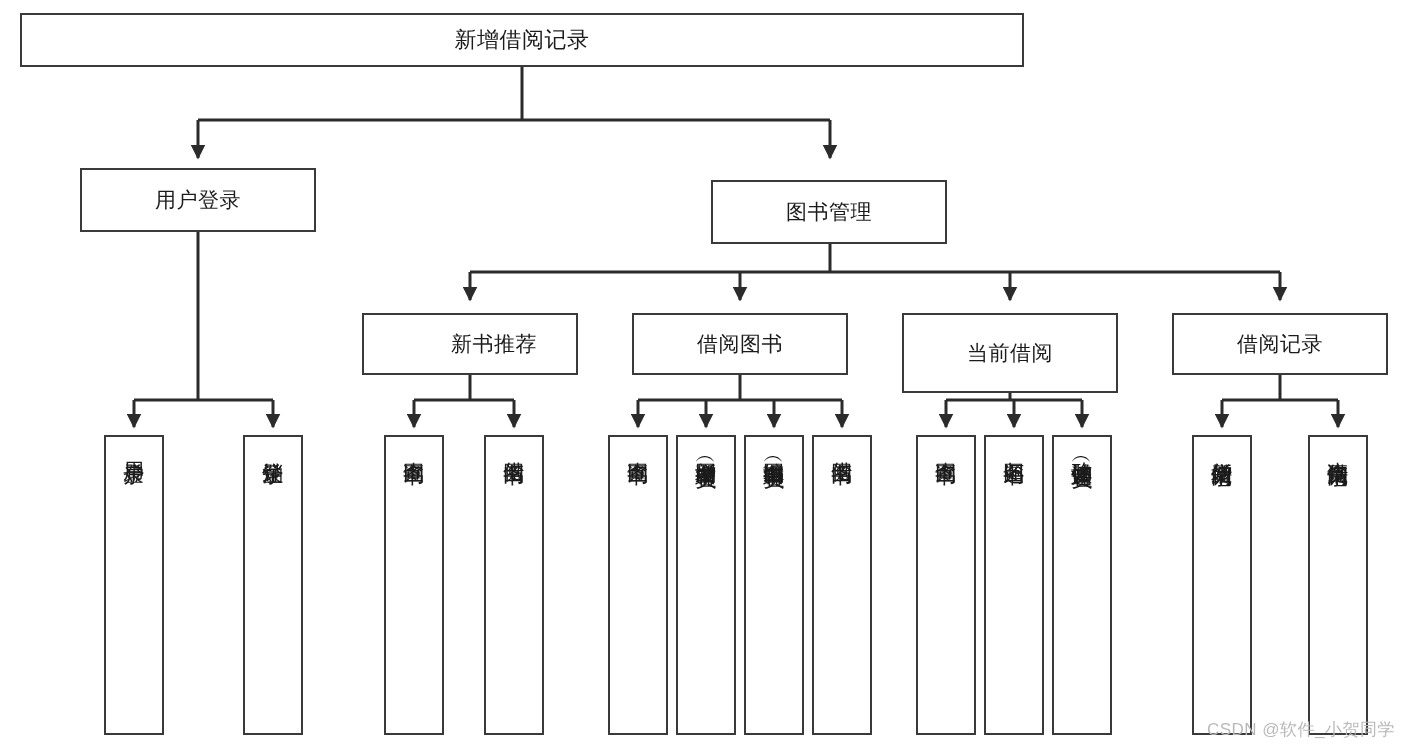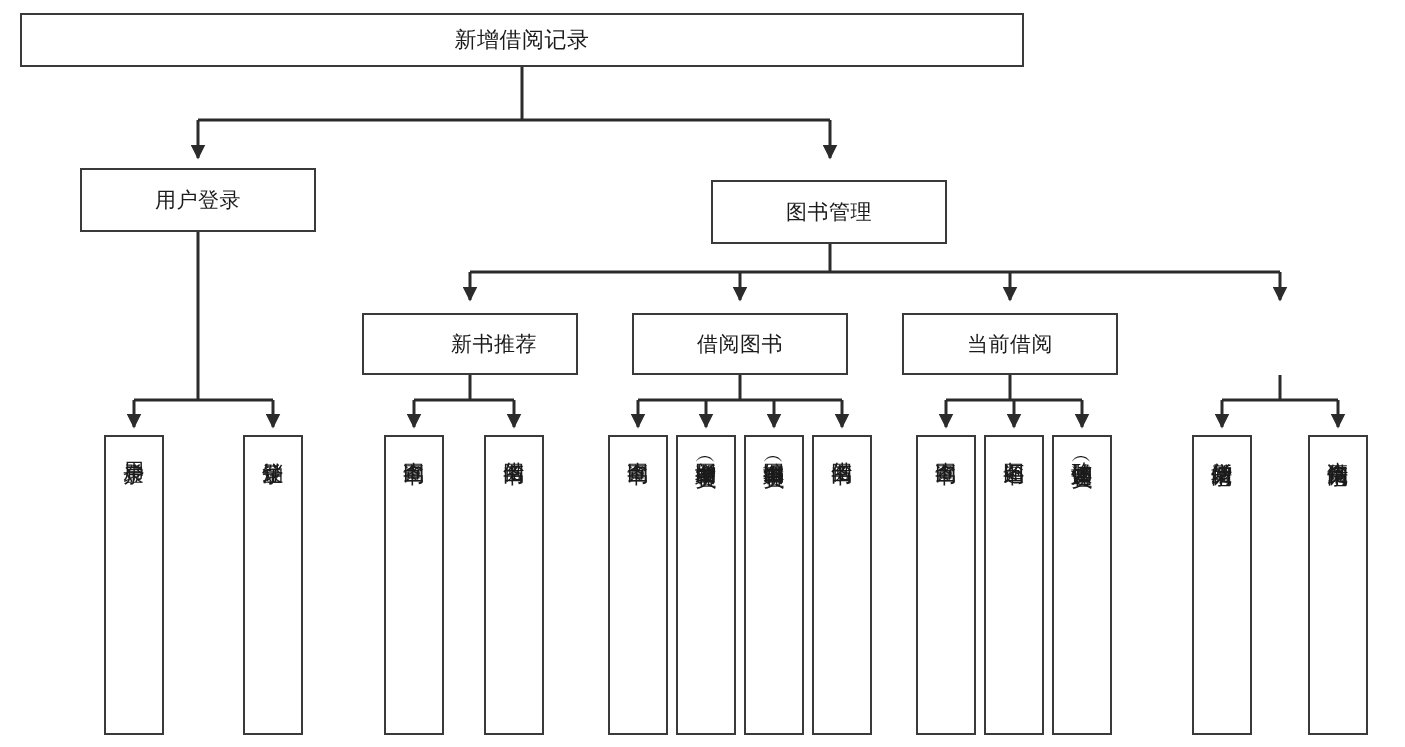--- a/index.html
+++ b/index.html
@@ -131,22 +131,25 @@
   <div class="node node-h" style="left:711px; top:180px; width:236px; height:64px;">
     <span class="label">图书管理</span>
   </div>
 
   <div class="node node-h" style="left:362px; top:313px; width:216px; height:62px;padding-left:48px;">
     <span class="label">新书推荐</span>
   </div>
   <div class="node node-h" style="left:632px; top:313px; width:216px; height:62px;">
     <span class="label">借阅图书</span>
   </div>
-  <div class="node node-h" style="left:902px; top:313px; width:216px; height:62px;">
+  <div class="node node-h" style="left:902px; top:313px; width:216px; height:80px;">
     <span class="label">当前借阅</span>
+  </div>
+  <div class="node node-h" style="left:1172px; top:313px; width:216px; height:62px;">
+    <span class="label">借阅记录</span>
   </div>
 
   <div class="node node-v" style="left:104px; top:435px; width:60px; height:300px;">
     <span class="label">用户登录</span>
   </div>
   <div class="node node-v" style="left:243px; top:435px; width:60px; height:300px;">
     <span class="label">注销登录</span>
   </div>
 
   <div class="node node-v" style="left:384px; top:435px; width:60px; height:300px;">
@@ -179,13 +182,14 @@
     <span class="label">确认归还（管理员）</span>
   </div>
 
   <div class="node node-v" style="left:1192px; top:435px; width:60px; height:300px;">
     <span class="label">新增借阅记录</span>
   </div>
   <div class="node node-v" style="left:1308px; top:435px; width:60px; height:300px;">
     <span class="label">查询借阅记录</span>
   </div>
 
+  <div class="watermark">CSDN @软件_小贺同学</div>
 </div>
 
 </body></html>

